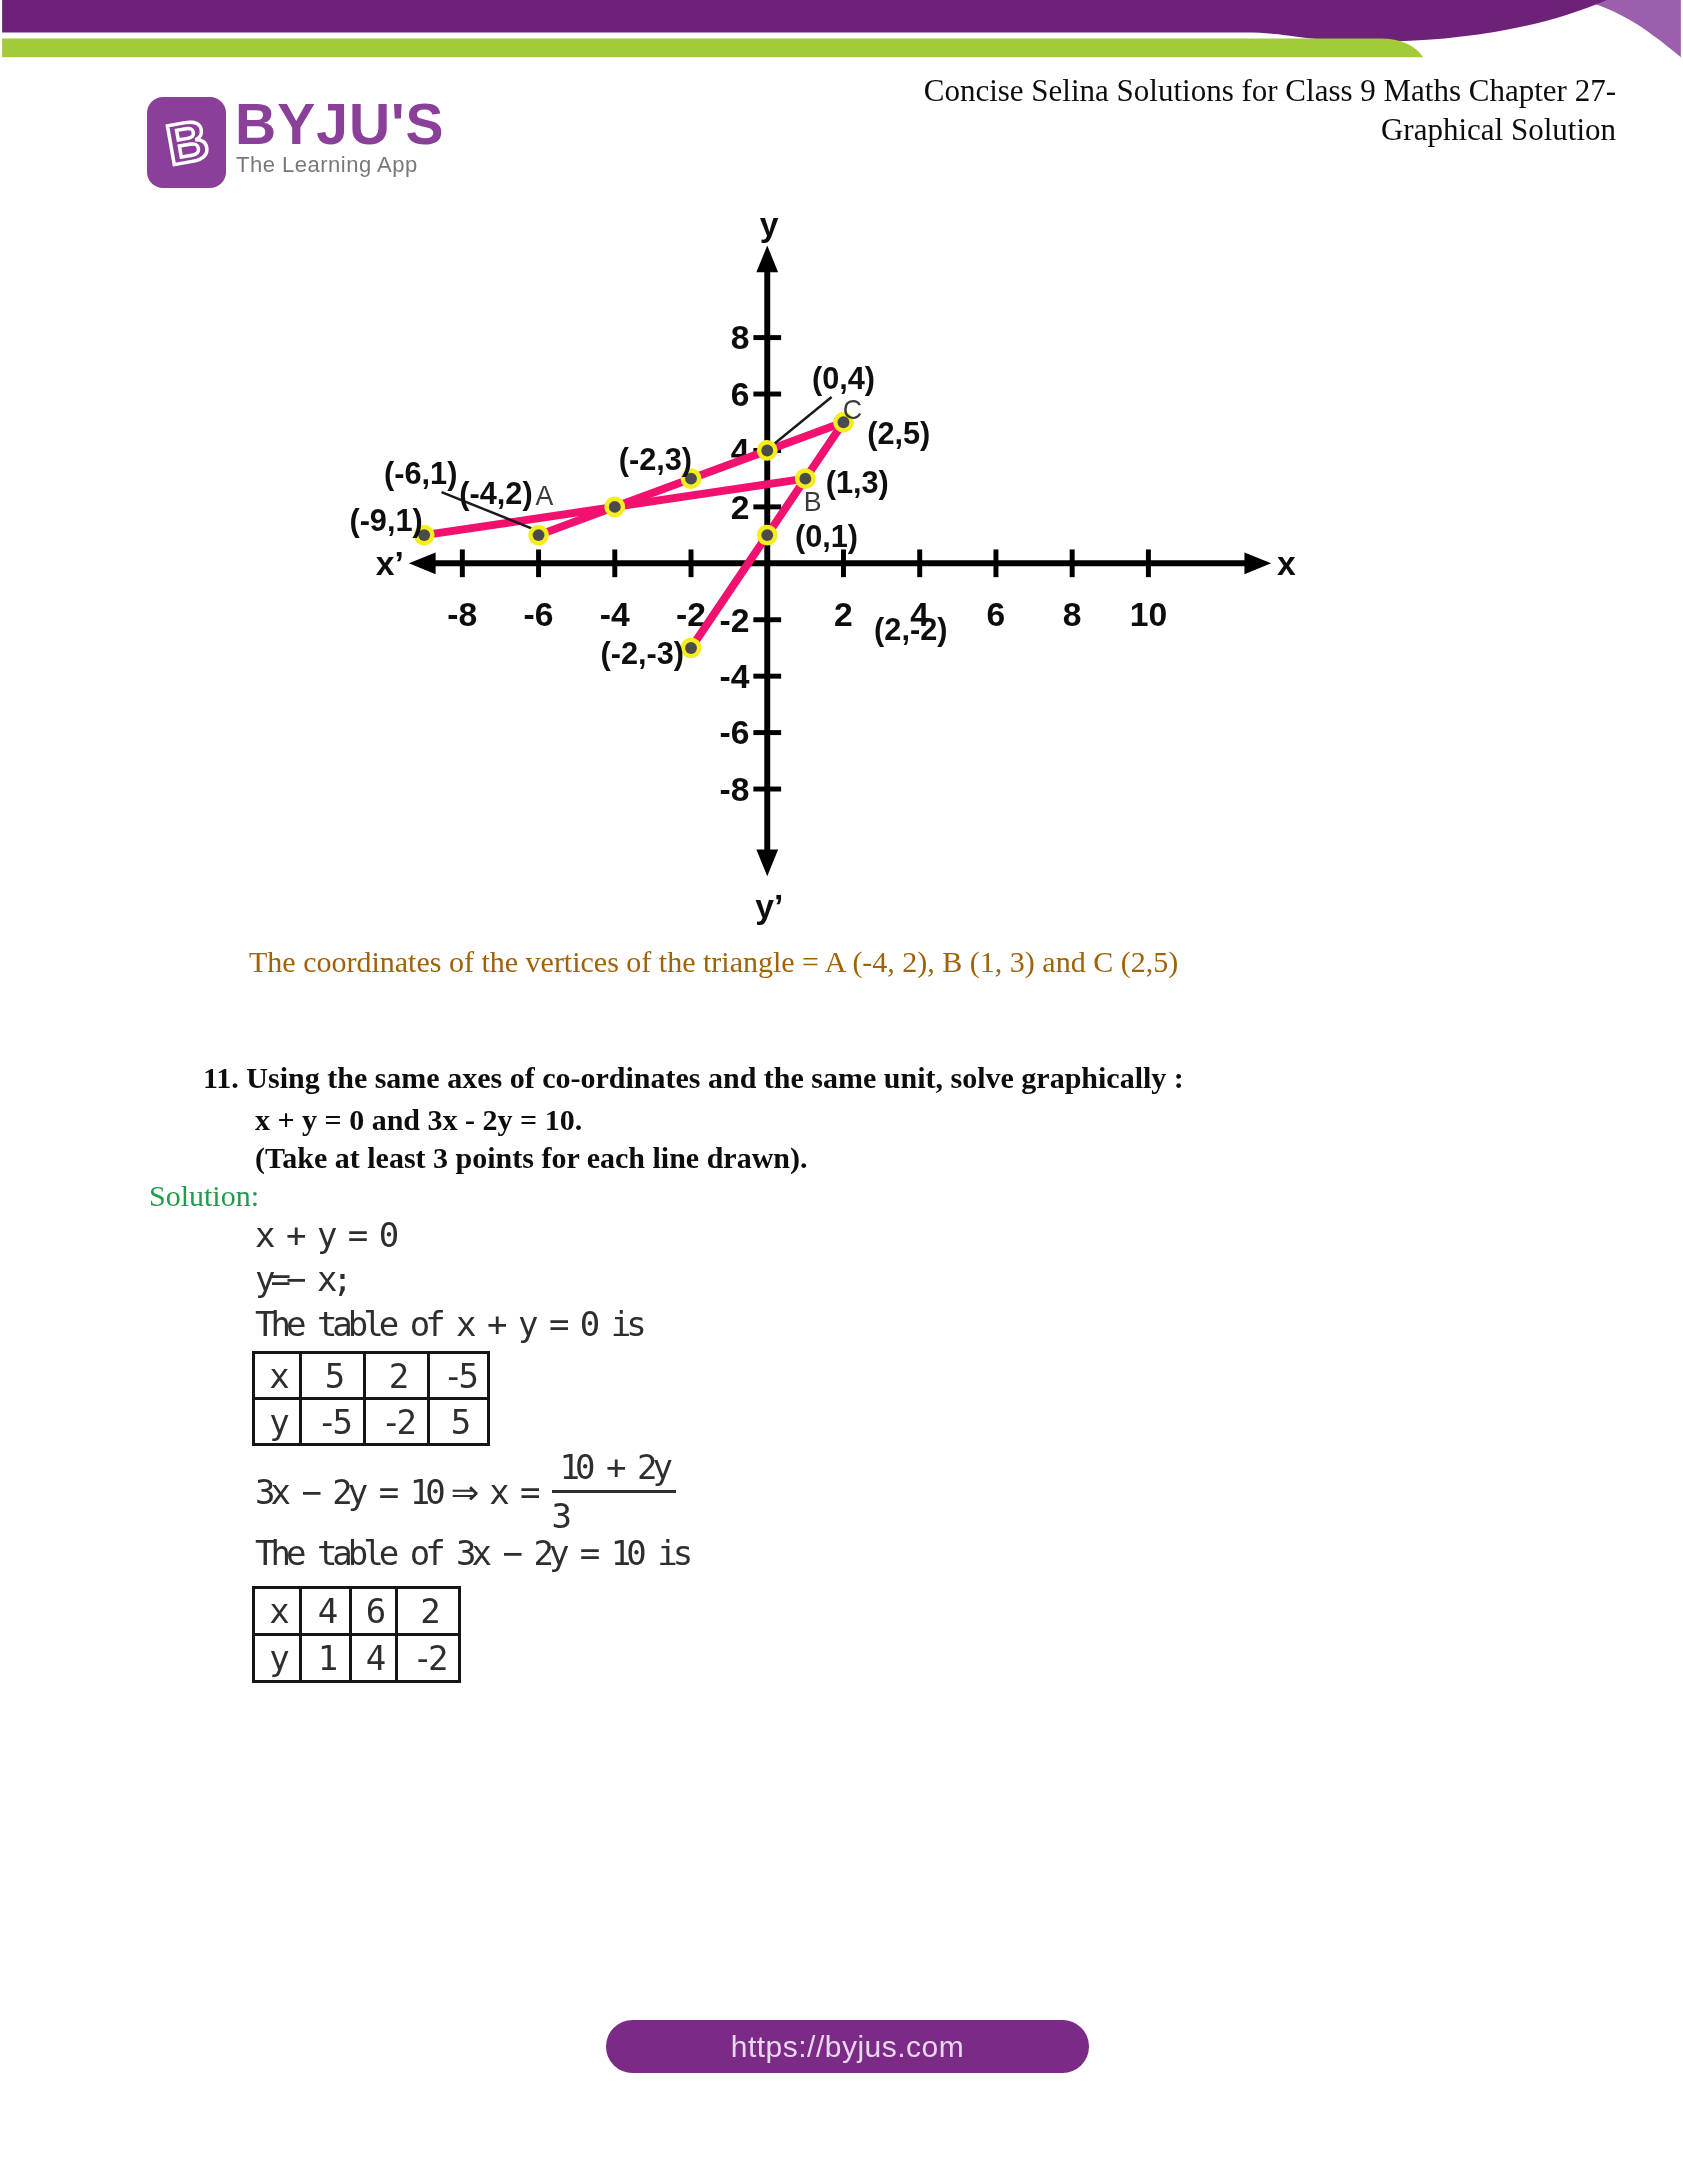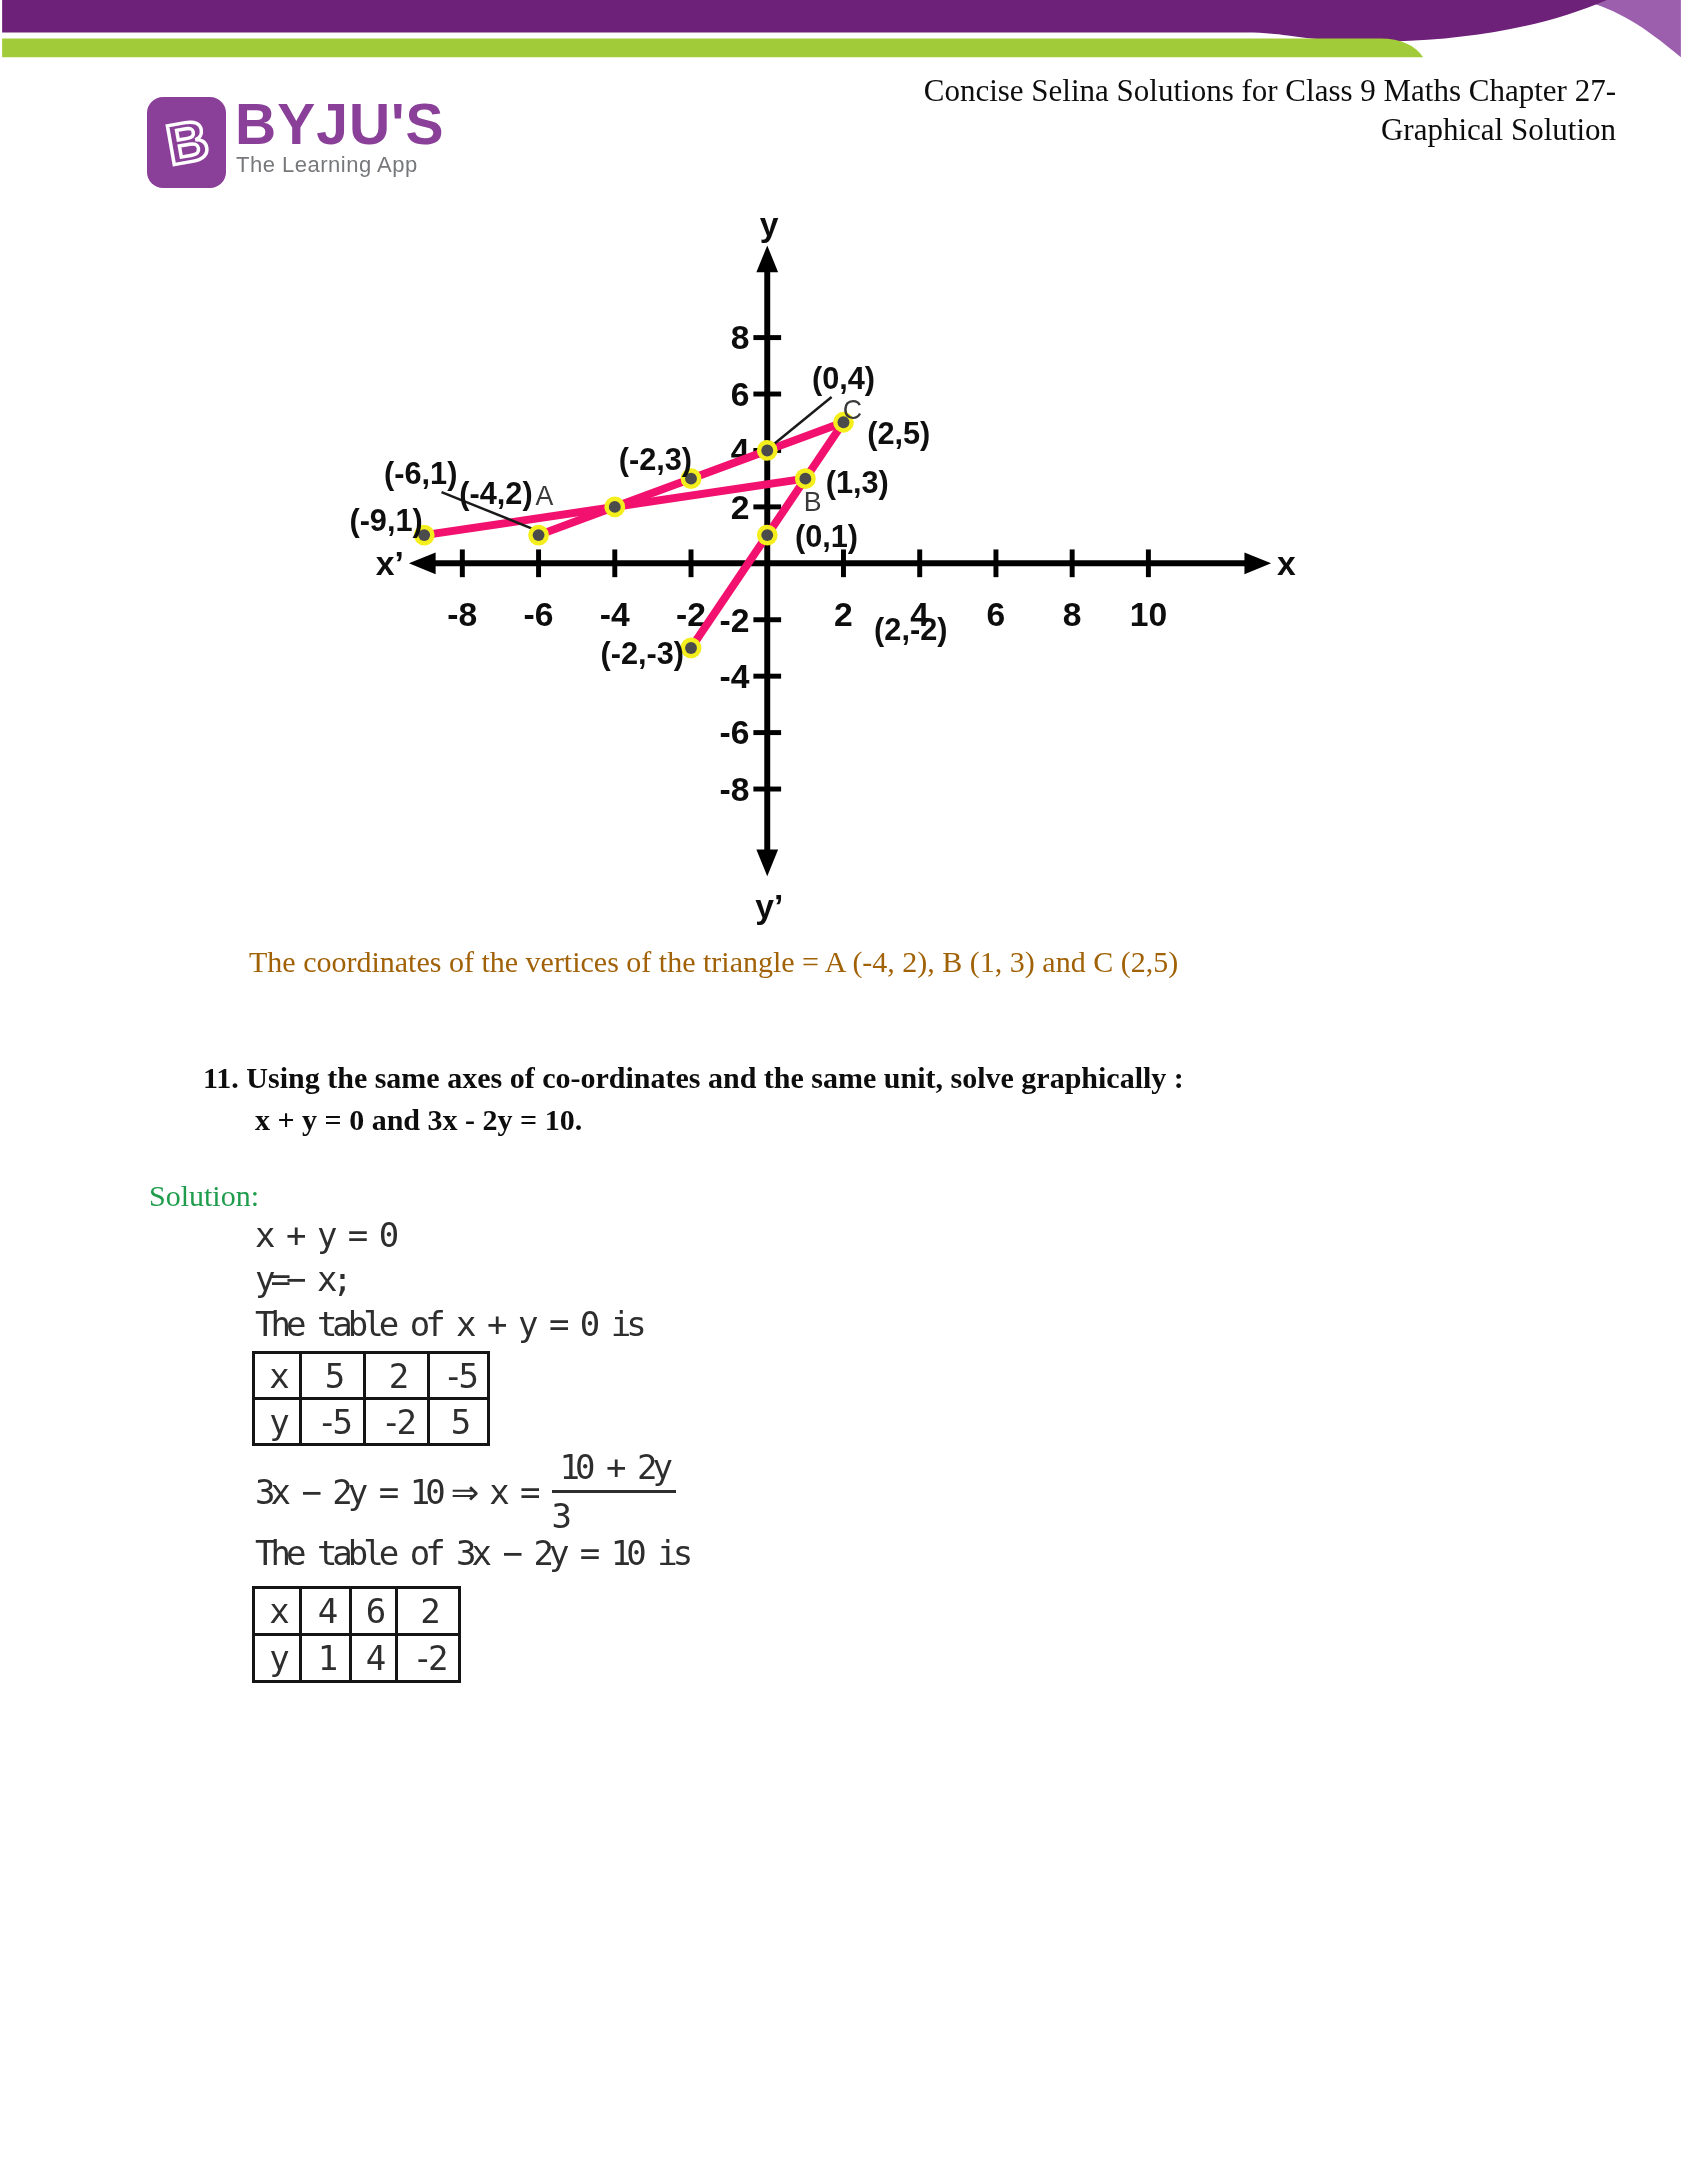--- a/index.html
+++ b/index.html
@@ -168,20 +168,21 @@
       <text x="821" y="516" text-anchor="middle" font-size="27" font-weight="normal" fill="#3a3a3a" font-family="Liberation Sans, sans-serif">B</text>
       <text x="803" y="553" text-anchor="start" font-size="31" font-weight="bold" fill="#0f0f0f" font-family="Liberation Sans, sans-serif">(0,1)</text>
       <text x="691" y="671" text-anchor="end" font-size="31" font-weight="bold" fill="#0f0f0f" font-family="Liberation Sans, sans-serif">(-2,-3)</text>
       <text x="920" y="646" text-anchor="middle" font-size="31" font-weight="bold" fill="#0f0f0f" font-family="Liberation Sans, sans-serif">(2,-2)</text>
     </svg>
 
   <div class="caption">The coordinates of the vertices of the triangle = A (-4, 2), B (1, 3) and C (2,5)</div>
 
   <div class="q-line q1">11. Using the same axes of co-ordinates and the same unit, solve graphically :</div>
   <div class="q-line q2">x + y = 0 and 3x - 2y = 10.</div>
+  <div class="q-line q3">(Take at least 3 points for each line drawn).</div>
 
   <div class="sol-heading">Solution:</div>
   <div class="sol-line sl1">x + y = 0</div>
   <div class="sol-line sl2">y=− x;</div>
   <div class="sol-line sl3">The table of x + y = 0 is</div>
 
   <table class="sol-table t1">
     <tbody>
         <tr>
       <td>x</td>
@@ -220,15 +221,18 @@
     </tr>
     <tr>
       <td>y</td>
       <td>1</td>
       <td>4</td>
       <td>-2</td>
     </tr>
   </tbody>
     </table>
 
+  <div class="footer-pill">
+    <span>https://byjus.com</span>
+  </div>
 
 </div>
 
 
 </body></html>

